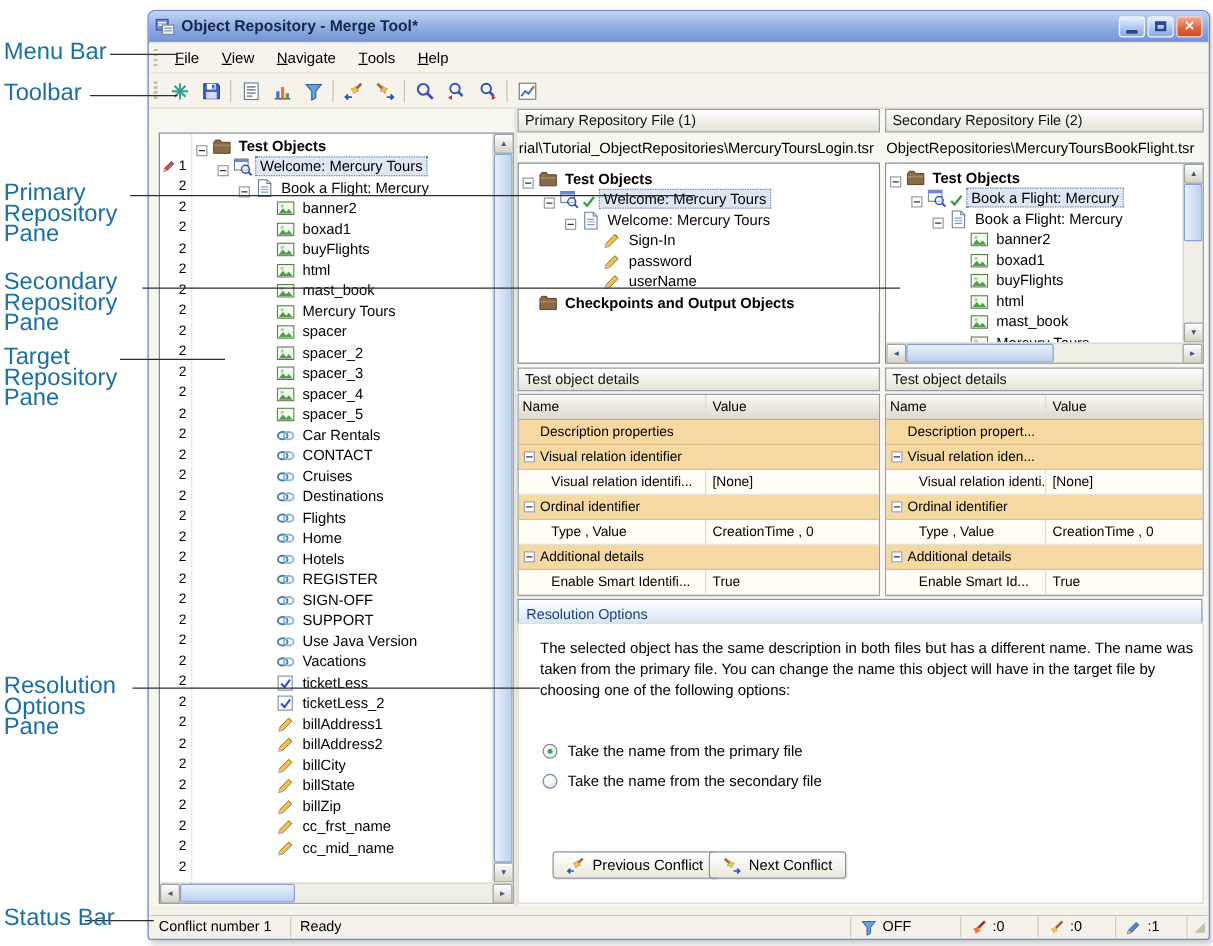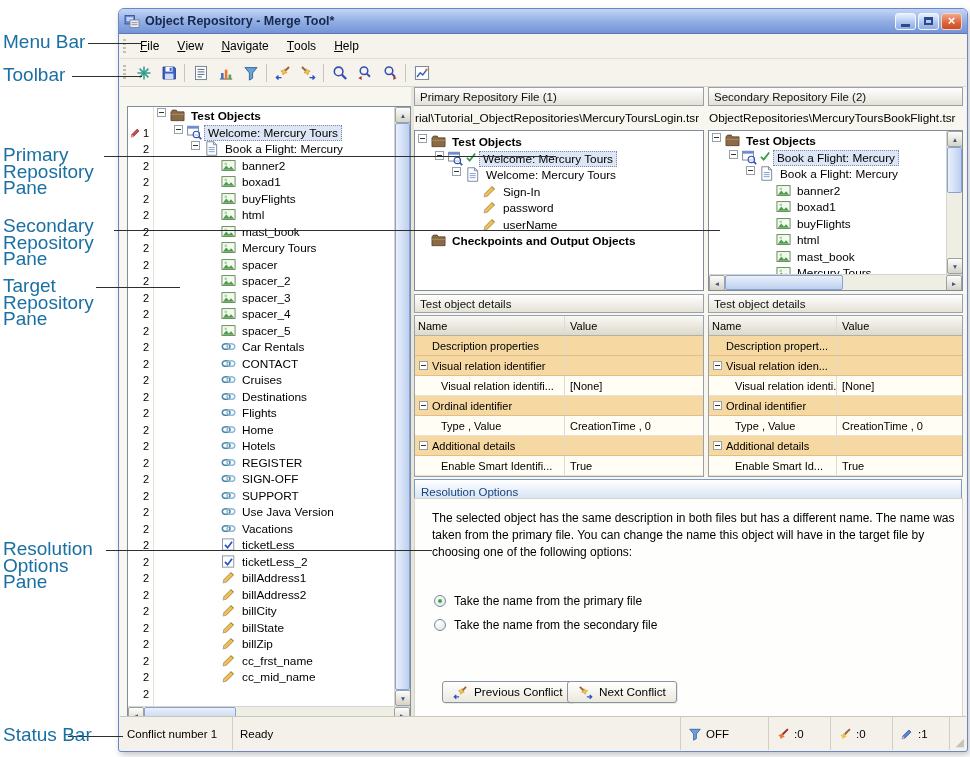--- a/index.html
+++ b/index.html
@@ -47,21 +47,21 @@
 .grip{width:3px;height:15px;margin:0 5px 0 3px;background:repeating-linear-gradient(180deg,#C2BFB2 0 2px,transparent 2px 4px)}
 .main-bg{position:absolute;left:1px;top:78px;right:1px;bottom:26px;background:#F7F6EF}
 .splitter{position:absolute;left:292px;top:78px;width:3px;bottom:26px;background:#E8E5DA;z-index:2}
 
 
 .icon{display:inline-flex;width:15px;height:15px;flex-shrink:0}
 .icon svg,.app-icon svg{width:100%;height:100%}
 .icon.chk{width:12px;height:12px;margin-right:2px}
 
 
-.trow{height:16.5px;display:flex;align-items:flex-start;white-space:nowrap;font-size:11.8px;color:#000}
+.trow{height:16.5px;display:flex;align-items:flex-end;white-space:nowrap;font-size:11.8px;color:#000}
 .trow.bold .tlabel{font-weight:bold}
 .tlabel{padding:0 3px;border:1px solid transparent}
 .trow.sel .tlabel{background:#DCE6F4;border:1px dotted #7A8AA8}
 .indent{flex-shrink:0}
 .exp{width:9px;height:9px;border:1px solid #98A0A8;background:#fff;margin:0 4px 0 3px;position:relative;flex-shrink:0}
 .exp::after{content:"";position:absolute;left:1px;right:1px;top:3px;height:1px;background:#333}
 .exp.none{border-color:transparent;background:transparent}
 .exp.none::after{display:none}
 .trow .icon{margin-right:2px}
 .tree{flex:1;overflow:hidden;padding-top:1px;background:#fff}
@@ -120,21 +120,21 @@
 .radio-row{position:absolute;left:19px;display:flex;align-items:center;gap:8px;font-size:12px;color:#000}
 .r1{top:95px}.r2{top:119px}
 .radio{width:12px;height:12px;border:1px solid #7A8A98;border-radius:50%;background:radial-gradient(circle at 35% 30%,#FFF,#DDE2E6);position:relative;flex-shrink:0}
 .radio.on::after{content:"";position:absolute;left:3px;top:3px;width:4px;height:4px;border-radius:50%;background:#3FA84C}
 .btn{position:absolute;top:182px;height:22px;display:flex;align-items:center;gap:6px;padding:0 10px;font-size:11.8px;color:#000;background:linear-gradient(#FFFFFF,#EBE8DC);border:1px solid #8A94A0;border-radius:3px;box-shadow:1px 1px 0 rgba(0,0,0,.08)}
 .btn-prev{left:27px}
 .btn-next{left:152px}
 .btn .icon{width:15px;height:15px}
 
 
-.statusbar{position:absolute;left:1px;right:1px;bottom:1px;height:34px;background:#F3F1EA;border-top:1px solid #CAC7BA;display:flex;align-items:center;border-radius:0 0 2px 2px;z-index:3}
+.statusbar{position:absolute;left:1px;right:1px;bottom:1px;height:18px;background:#F3F1EA;border-top:1px solid #CAC7BA;display:flex;align-items:center;border-radius:0 0 2px 2px;z-index:3}
 .status-cells{flex:1;display:flex;align-items:center;height:100%}
 .status-cell{display:flex;align-items:center;gap:4px;height:100%;padding:0 7px;border-right:1px solid #D2CFC2;font-size:11.5px;color:#000}
 .status-cell .icon{width:14px;height:14px}
 .sc-0{width:113px}.sc-1{flex:1}.sc-2{width:88px}.sc-3{width:62px}.sc-4{width:62px}.sc-5{width:57px}
 .resize-grip{width:16px;height:100%;display:flex;align-items:flex-end;justify-content:flex-end;color:#C6C3B4;font-size:11px;line-height:12px;padding:0 2px 2px 0}
 </style>
 </head>
 <body>
 
 <div class="canvas">

